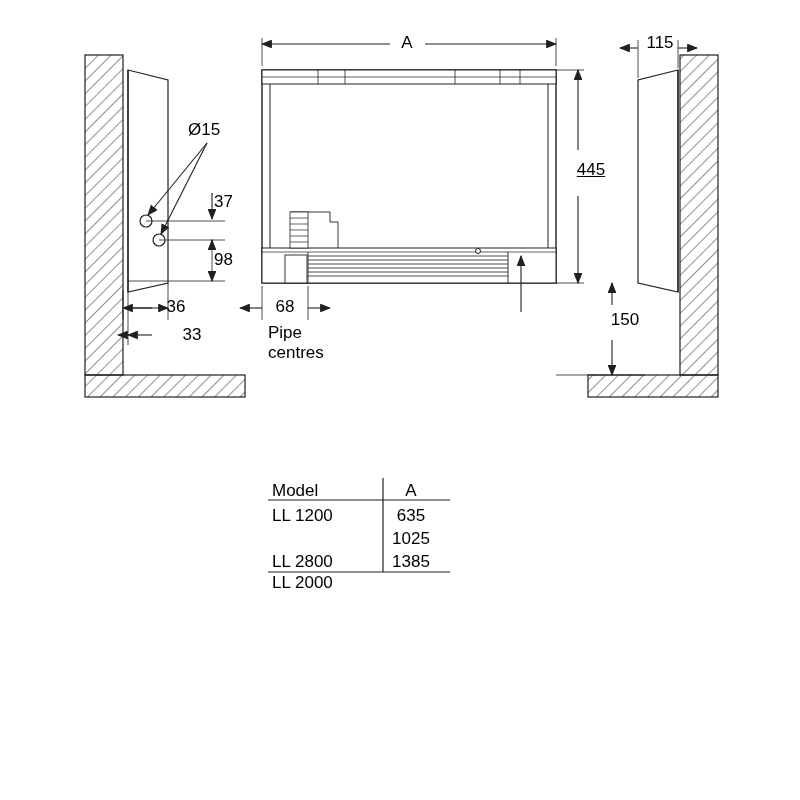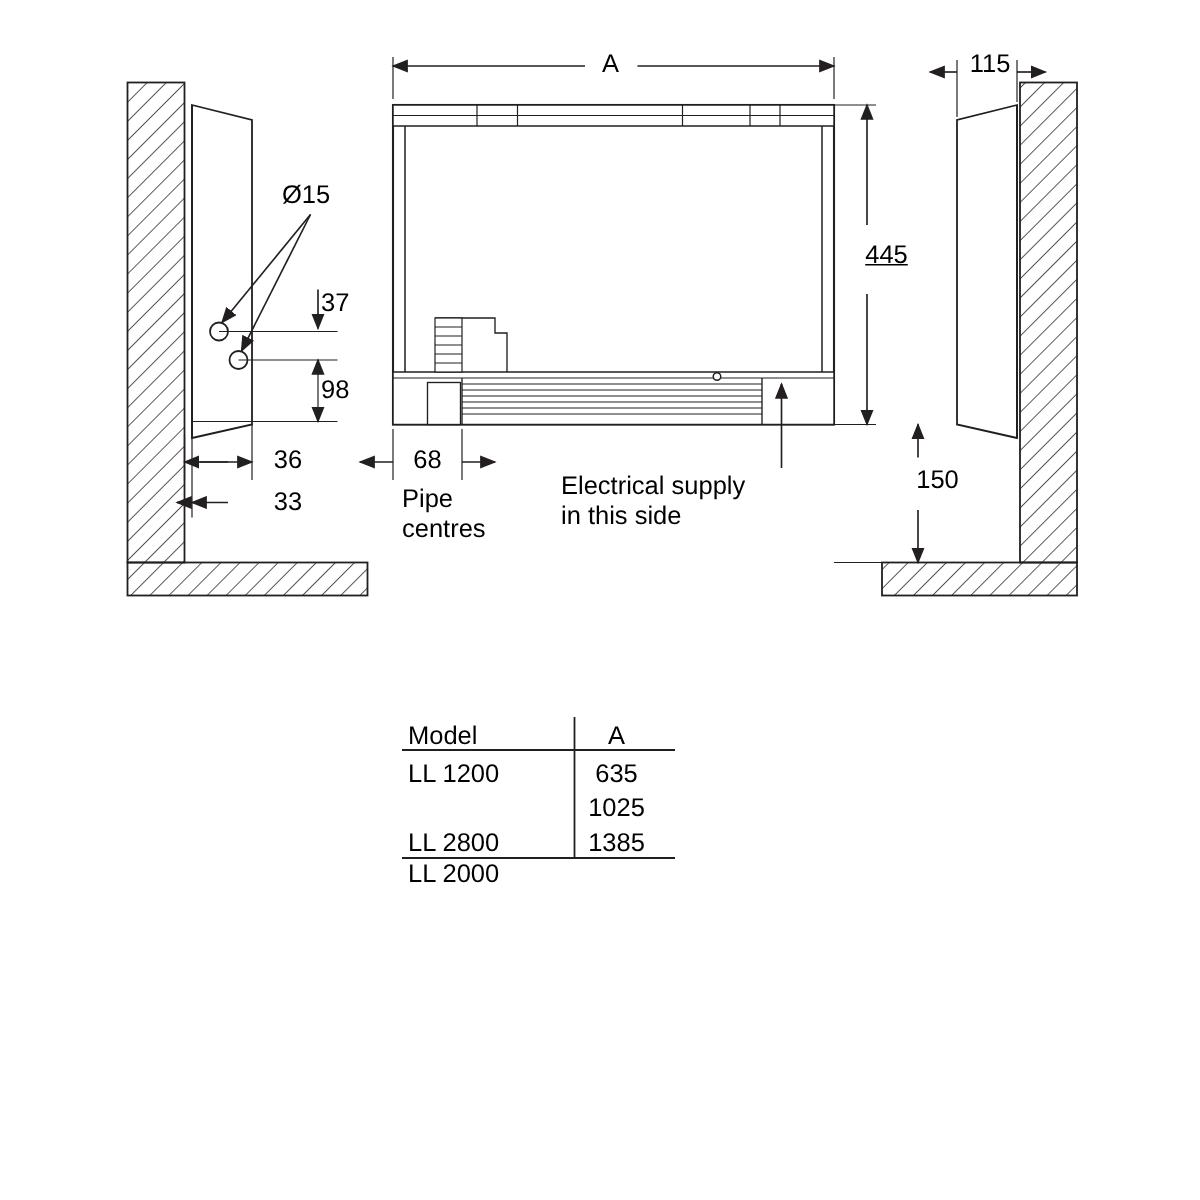--- a/index.html
+++ b/index.html
@@ -190,30 +190,28 @@
   </svg>
 
   <div class="lbl center" style="left:407px; top:33px;">A</div>
   <div class="lbl center" style="left:660px; top:33px;">115</div>
 
   <div class="lbl" style="left:188px; top:120px;">Ø15</div>
 
   <div class="lbl" style="left:214px; top:192px;">37</div>
   <div class="lbl" style="left:214px; top:250px;">98</div>
 
-  <div class="lbl center" style="left:192px; top:297px;">36</div>
+  <div class="lbl center" style="left:176px; top:297px;">36</div>
   <div class="lbl center" style="left:192px; top:325px;">33</div>
 
   <div class="lbl center" style="left:285px; top:297px;">68</div>
 
   <div class="lbl" style="left:268px; top:323px;"><span>Pipe
 centres</span></div>
 
-  <div class="lbl" style="left:374px; top:314px;"><span>Electrical supply
-in this side</span></div>
 
   <div class="lbl center" style="left:591px; top:160px;text-decoration:underline;">445</div>
   <div class="lbl center" style="left:625px; top:310px;">150</div>
 
   <div class="tbl">
     <div class="tbl-cell" style="left:272px; top:481px;">Model</div>
     <div class="tbl-cell" style="left:411px; top:481px; transform:translateX(-50%);">A</div>
 
     <div class="tbl-cell" style="left:272px; top:506px;">LL 1200</div>
     <div class="tbl-cell" style="left:411px; top:506px; transform:translateX(-50%);">635</div>

